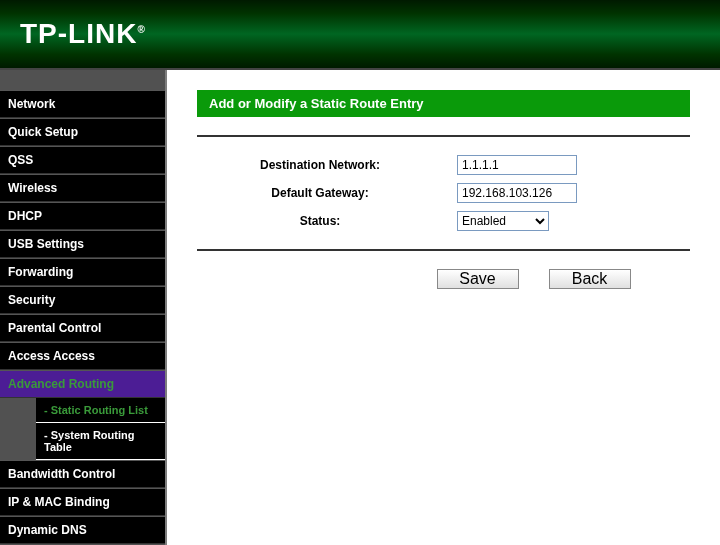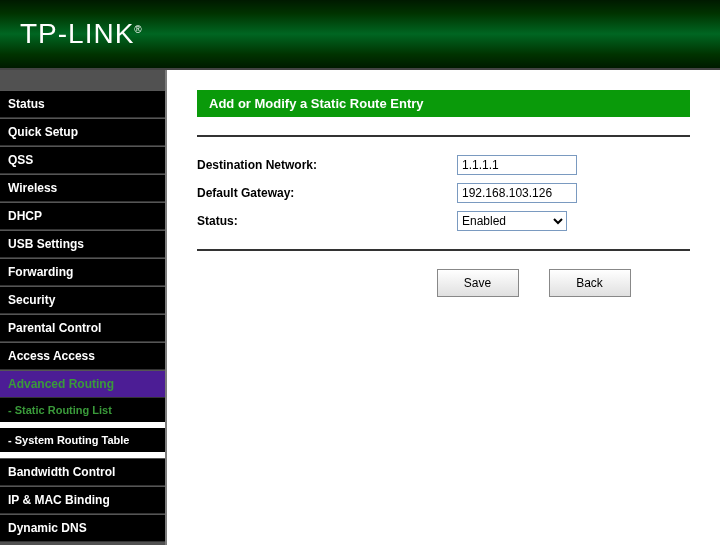--- a/index.html
+++ b/index.html
@@ -9,21 +9,21 @@
       background: linear-gradient(to bottom, #001a00 0%, #003300 20%, #006622 50%, #003300 80%, #001a00 100%);
       height: 70px;
       display: flex;
       align-items: center;
       padding-left: 20px;
       border-bottom: 2px solid #444;
     }
     .logo {
       color: #fff;
       font-size: 28px;
-      font-weight: normal;
+      font-weight: bold;
       letter-spacing: 1px;
       font-family: Arial, sans-serif;
     }
     .logo-sup { font-size: 10px; vertical-align: super; }
     
     .container { display: flex; height: calc(545px - 70px); }
     
     .sidebar {
       width: 165px;
       background: #515151;
@@ -44,22 +44,23 @@
     .sidebar-item.selected {
       background: #4c1d95;
       color: #3a9a3a;
     }
     .sidebar-subitem {
       background: #000;
       color: #fff;
       font-size: 11px;
       font-weight: bold;
       padding: 6px 8px 6px 8px;
-      border-bottom: 6px solid #ffffff;
+      border-bottom: 1px solid #ffffff;
       cursor: pointer;
+      margin-left: 36px;
     }
     .sidebar-subitem.selected {
       color: #3a9a3a;
     }
     
     .main {
       flex: 1;
       background: #fff;
       padding: 20px 30px 20px 30px;
       border-left: 2px solid #7d7d7d;
@@ -83,73 +84,73 @@
     .form-grid {
       margin-top: 6px;
     }
     .form-row {
       display: flex;
       align-items: center;
       margin-bottom: 8px;
     }
     .form-label {
       width: 260px;
-      text-align: left;
+      text-align: center;
       font-size: 12px;
       font-weight: bold;
       padding-right: 14px;
       color: #000;
     }
     .form-input {
       height: 20px;
       width: 120px;
       border: 1px solid #7a9ac0;
       font-size: 12px;
       padding: 0 4px;
       font-family: Arial, sans-serif;
     }
     .form-select {
       height: 20px;
-      width: 110px;
+      width: 92px;
       border: 1px solid #7a9ac0;
       font-size: 12px;
       font-family: Arial, sans-serif;
       background: #fff;
     }
     
     .button-row {
       display: flex;
       justify-content: center;
       gap: 30px;
       margin-top: 4px;
       padding-left: 180px;
     }
     .btn {
       width: 82px;
-      height: 28px;
+      height: 20px;
       border: 1px solid #888;
       background: linear-gradient(#fff, #e0e0e0);
-      font-size: 12px;
+      font-size: 16px;
       cursor: pointer;
       font-family: Arial, sans-serif;
       text-align: center;
     }
   </style>
 </head>
 <body>
 
 <div class="header">
   <span class="logo">
     <span>TP-LINK</span><span class="logo-sup">®</span>
   </span>
 </div>
 
 <div class="container">
   <div class="sidebar" id="sidebar">
-      <div class="sidebar-item">Status</div>
+      <div class="sidebar-item">Network</div>
       <div class="sidebar-item">Quick Setup</div>
       <div class="sidebar-item">QSS</div>
       <div class="sidebar-item">Wireless</div>
       <div class="sidebar-item">DHCP</div>
       <div class="sidebar-item">USB Settings</div>
       <div class="sidebar-item">Forwarding</div>
       <div class="sidebar-item">Security</div>
       <div class="sidebar-item">Parental Control</div>
       <div class="sidebar-item">Access Access</div>
       <div class="sidebar-item selected">Advanced Routing</div>

